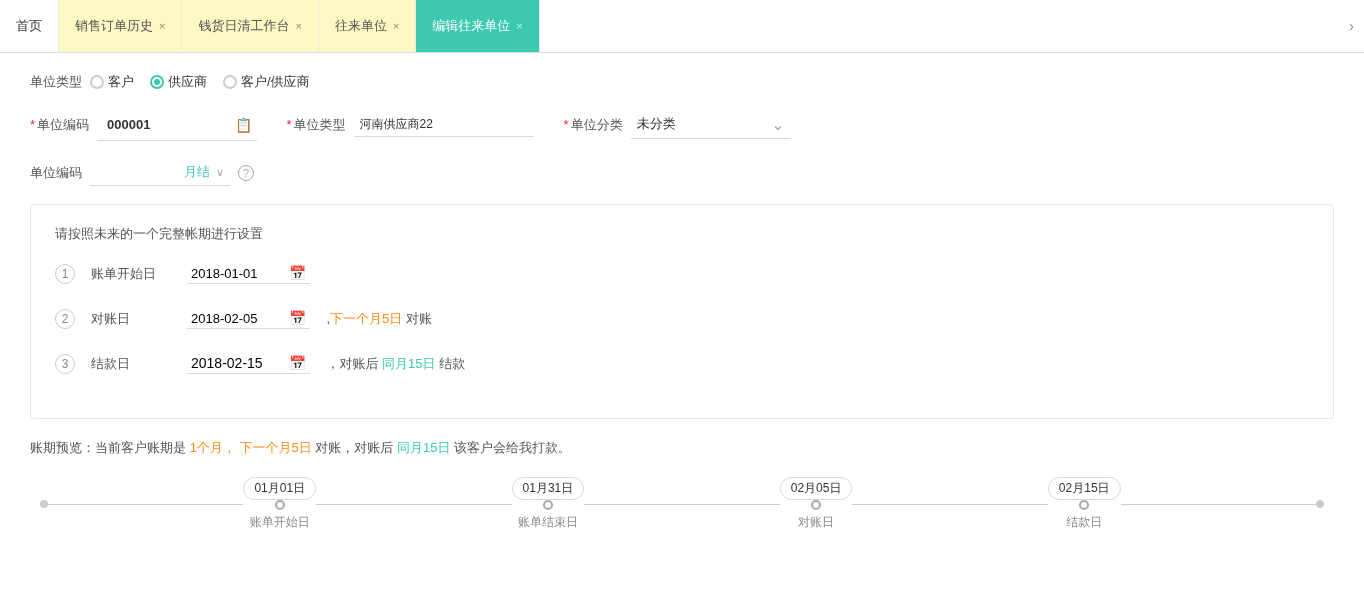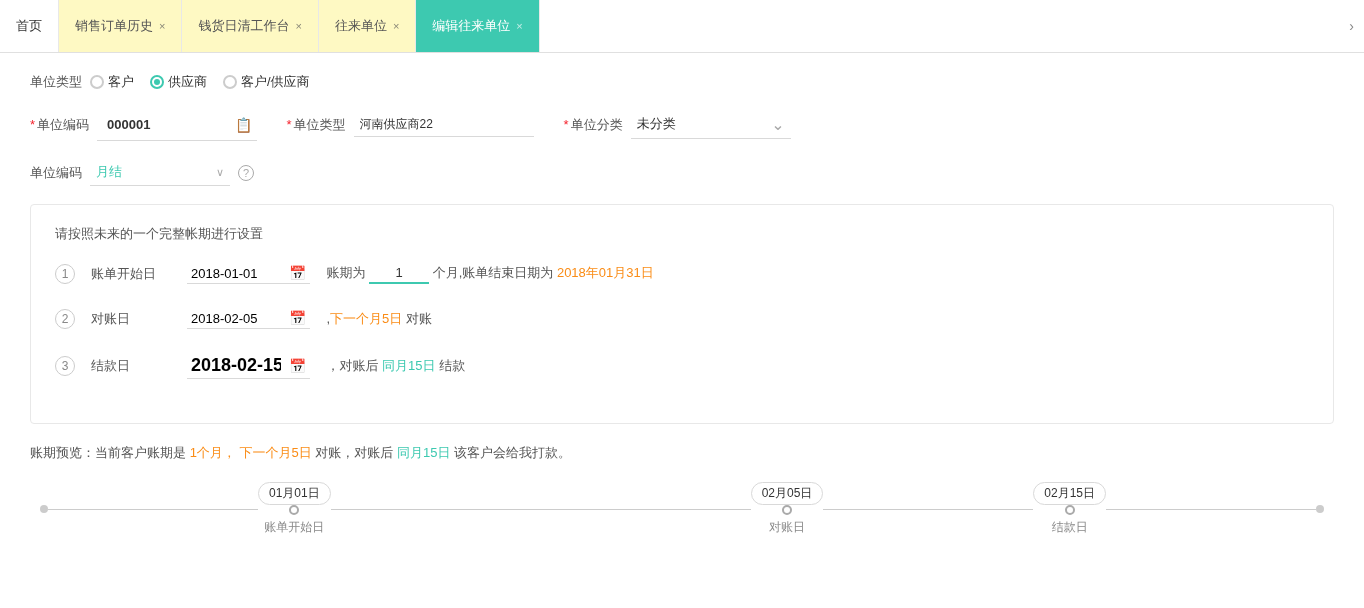--- a/index.html
+++ b/index.html
@@ -141,20 +141,21 @@
     }
 
     
     .select-group {
       display: flex;
       align-items: center;
       border-bottom: 1px solid #d9d9d9;
       padding: 4px 6px;
       gap: 6px;
       min-width: 140px;
+      text-align: right;
     }
     .select-value { flex: 1; font-size: 13px; color: #3dc9b0; }
     .select-arrow { color: #aaa; font-size: 11px; }
 
     
     .category-select {
       display: flex;
       align-items: flex-start;
       border-bottom: 1px solid #d9d9d9;
       padding: 4px 6px;
@@ -395,42 +396,39 @@
   <div class="box-section">
     <div class="box-title">请按照未来的一个完整帐期进行设置</div>
 
     <div class="step-row">
       <div class="step-num">1</div>
       <div class="step-label">账单开始日</div>
       <div class="step-date-input">
         <input type="text" value="2018-01-01" style="width: 90px; border: none; outline: none; font-size: 13px;">
         <span class="cal-icon">📅</span>
       </div>
-      <span class="step-desc">
-        账期为&nbsp;<input type="text" class="month-input" value="1" style="">&nbsp;个月,账单结束日期为 <span class="highlight-orange">2018年01月31日</span>
-      </span>
     </div>
 
     <div class="step-row">
       <div class="step-num">2</div>
       <div class="step-label">对账日</div>
       <div class="step-date-input">
         <input type="text" value="2018-02-05" style="width: 90px; border: none; outline: none; font-size: 13px;">
         <span class="cal-icon">📅</span>
       </div>
       <span class="step-desc">
         ,<span class="highlight-orange">下一个月5日</span> 对账
       </span>
     </div>
 
     <div class="step-row">
       <div class="step-num">3</div>
       <div class="step-label">结款日</div>
       <div class="step-date-input">
-        <input type="text" value="2018-02-15" style="width: 90px; border: none; outline: none; font-size: 18px; font-weight: bold;">
+        <input type="text" value="2018-02-15" style="width: 90px; border: none; outline: none; font-size: 14px;">
         <span class="cal-icon">📅</span>
       </div>
       <span class="step-desc">
         ，对账后 <span class="highlight-teal">同月15日</span> 结款
       </span>
     </div>
 
   </div>
 
   <div>
@@ -445,20 +443,25 @@
 
     <div class="timeline">
       <div class="tl-dot-start"></div>
       <div class="tl-line"></div>
       <div class="tl-node-wrapper">
         <div class="tl-label-box">01月01日</div>
         <div class="tl-dot"></div>
         <div class="tl-sublabel">账单开始日</div>
       </div>
       <div class="tl-line"></div>
+      <div class="tl-node-wrapper">
+        <div class="tl-label-box">01月31日</div>
+        <div class="tl-dot"></div>
+        <div class="tl-sublabel">账单结束日</div>
+      </div>
       <div class="tl-line"></div>
       <div class="tl-node-wrapper">
         <div class="tl-label-box">02月05日</div>
         <div class="tl-dot"></div>
         <div class="tl-sublabel">对账日</div>
       </div>
       <div class="tl-line"></div>
       <div class="tl-node-wrapper">
         <div class="tl-label-box">02月15日</div>
         <div class="tl-dot"></div>

